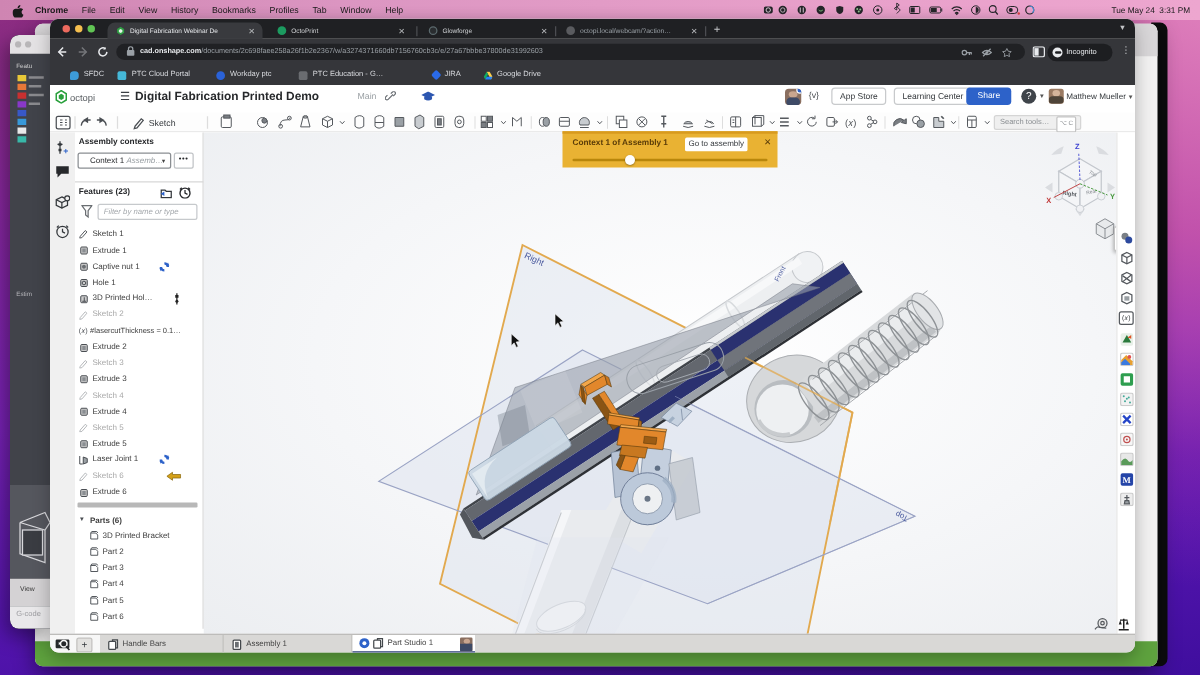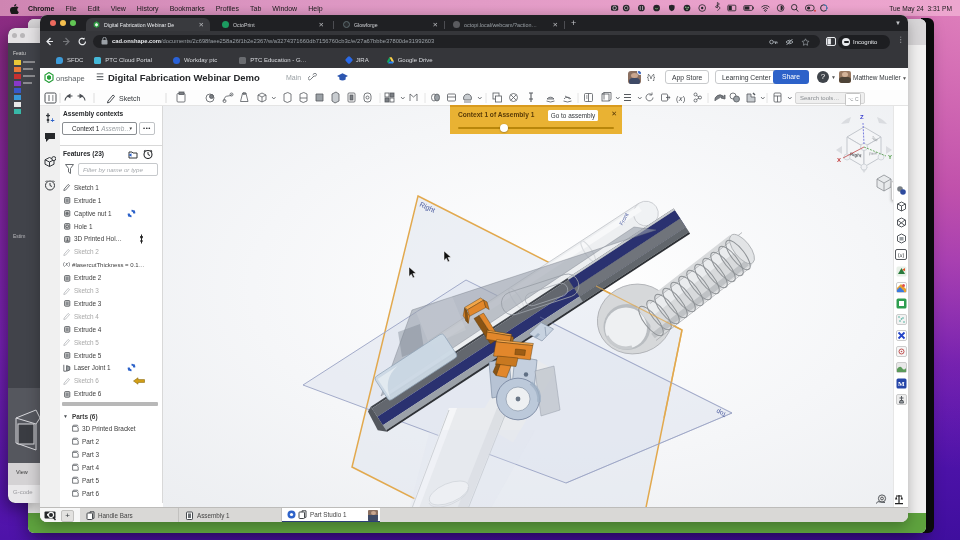--- a/index.html
+++ b/index.html
@@ -239,23 +239,23 @@
           <path d="M3.3 0.5 L0 6.3 L1.7 9.3 L5 3.4 Z" fill="#11a861"></path>
           <path d="M1.7 9.3 L8.3 9.3 L10 6.3 L3.4 6.3 Z" fill="#2684fc"></path>
         </svg>
         <span>Google Drive</span>
     </div>
     <div class="oshead" id="oshead">
       <svg style="position:absolute; left:4px; top:4px;" width="10" height="11" viewBox="0 0 20 22">
           <path d="M10 1 L18 6 V16 L10 21 L2 16 V6 Z" fill="none" stroke="#29a03c" stroke-width="2.4"></path>
           <path d="M10 6 L14 8.5 V13.5 L10 16 L6 13.5 V8.5 Z" fill="#29a03c"></path>
         </svg>
-      <span style="position:absolute; left:16px; top:5.5px; font-size:7.5px; color:#5a5f63;">onshape</span>
+      <span style="position:absolute; left:16px; top:5.5px; font-size:7.5px; color:#5a5f63;">octopi</span>
       <span style="position:absolute; left:56px; top:4px; font-size:9px; color:#3a3f44;">☰</span>
-      <span style="position:absolute; left:68px; top:4px; font-size:9.5px; font-weight:bold; color:#26282b;">Digital Fabrication Webinar Demo</span>
+      <span style="position:absolute; left:68px; top:4px; font-size:9.5px; font-weight:bold; color:#26282b;">Digital Fabrication Printed Demo</span>
       <span style="position:absolute; left:246px; top:6px; font-size:7px; color:#9aa0a4;">Main</span>
       <svg style="position:absolute; left:268px; top:5px;" width="9" height="9" viewBox="0 0 12 12">
           <path d="M5 7 L8.5 3.5 M6.2 2.6 l1.8-1.8 a1.8 1.8 0 0 1 2.6 2.6 L8.8 5.2 M5.2 6.8 L3.4 8.6 a1.8 1.8 0 0 1-2.6-2.6 l1.8-1.8" stroke="#6a6f74" stroke-width="1.3" fill="none"></path>
         </svg>
       <svg style="position:absolute; left:297px; top:5px;" width="11" height="9" viewBox="0 0 14 11">
           <path d="M7 0 L14 3.5 L7 7 L0 3.5 Z" fill="#2c56b0"></path>
           <path d="M3 5 v3 q4 2.4 8 0 v-3" fill="#2c56b0"></path>
         </svg>
       <div style="position:absolute; left:588px; top:2.5px; width:13px; height:13px; border-radius:3px; background:#8a6f60; overflow:hidden;">
           <div style="position:absolute; left:3px; top:2px; width:7px; height:5px; border-radius:50%; background:#c9a68f;"></div>

